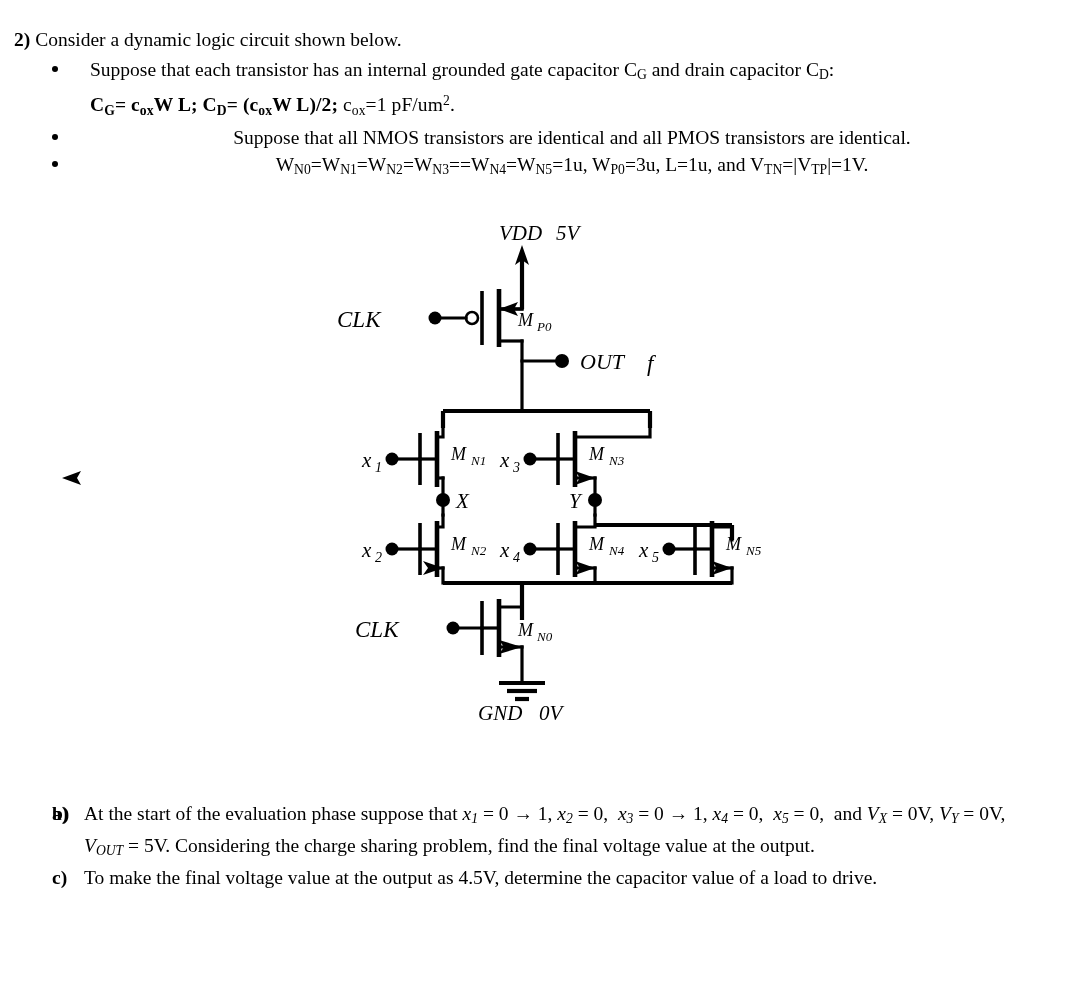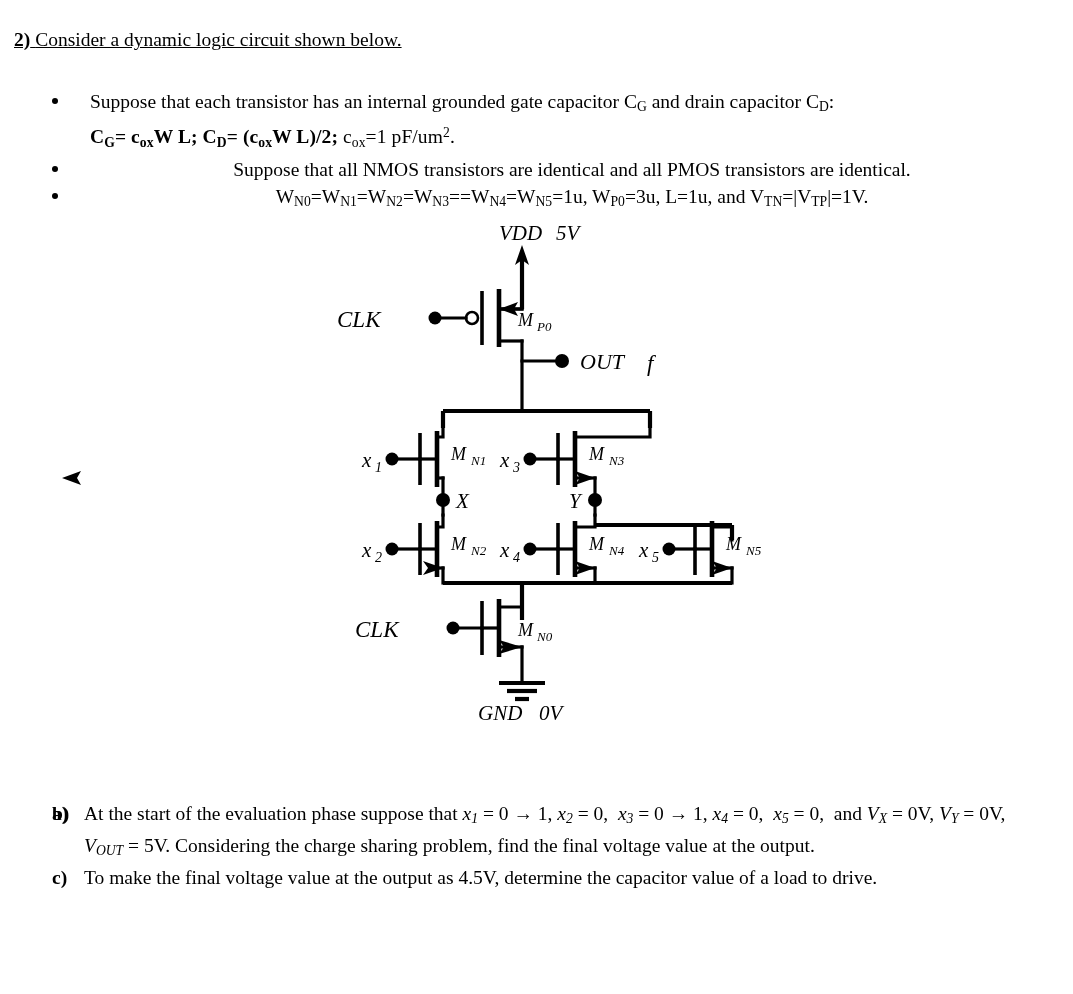--- a/index.html
+++ b/index.html
@@ -23,21 +23,20 @@
     height: 994px;
   }
 
   .q-head {
     position: absolute;
     left: 14px;
     top: 27px;
     width: 1040px;
     font-size: 19.5px;
     line-height: 26px;
-    text-decoration: underline;
   }
   .q-num {
     font-weight: bold;
   }
 
   .bullets {
     position: absolute;
     left: 44px;
     top: 57px;
     width: 1010px;
@@ -127,21 +126,21 @@
 
 <div class="page">
 
   <div class="q-head">
     <span class="q-num">2)</span>
     <span>Consider a dynamic logic circuit shown below.</span>
   </div>
 
   <div class="bullets">
 
-    <div class="bullet-row justified" style="width:955px;margin-top:32px;">
+    <div class="bullet-row justified" style="width:955px;">
       <span class="bullet-dot"></span>
       <span>Suppose that each transistor has an internal grounded gate capacitor C</span><sub>G</sub><span> and drain capacitor C</span><sub>D</sub><span>:</span>
       <div class="formula-line" style="text-align:left;">
         <span>C</span><sub>G</sub><span>= </span><span>c</span><sub>ox</sub><span>W L;  </span><span>C</span><sub>D</sub><span>= (</span><span>c</span><sub>ox</sub><span>W L)/2; </span><span class="nobold">c</span><sub class="nobold">ox</sub><span class="nobold">=1 pF/um</span><sup class="nobold">2</sup><span class="nobold">.</span>
       </div>
     </div>
 
     <div class="bullet-row">
       <span class="bullet-dot"></span>
       <span>Suppose that all NMOS transistors are identical and all PMOS transistors are identical.</span>

